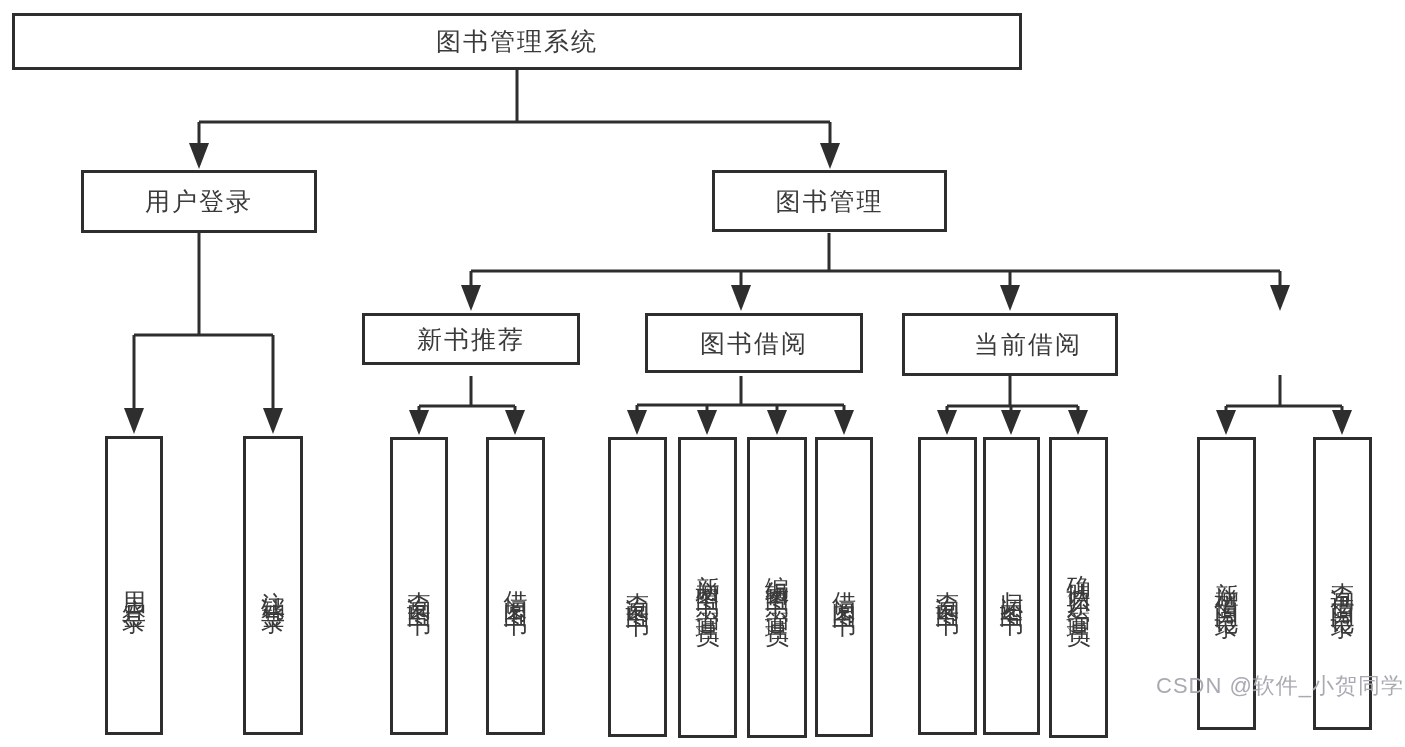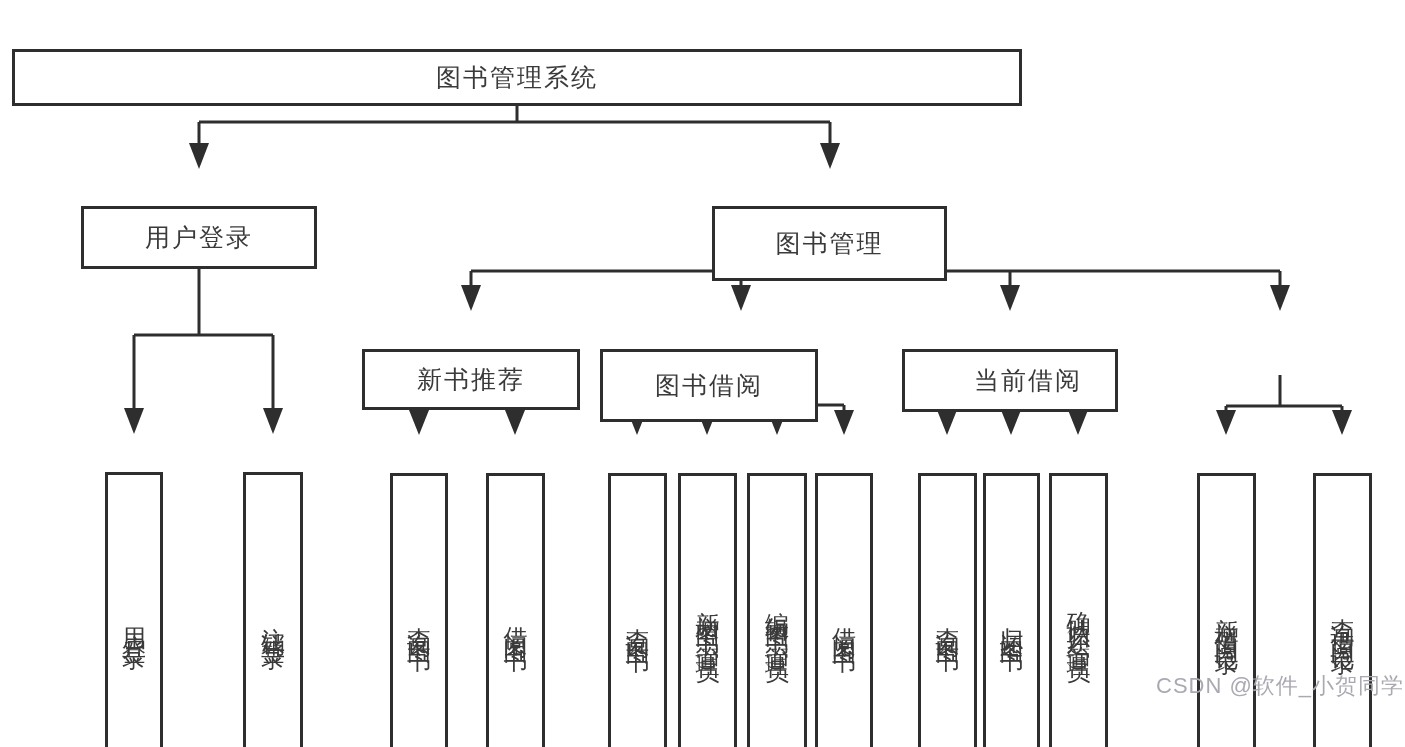--- a/index.html
+++ b/index.html
@@ -23,21 +23,20 @@
   .node {
     position: absolute;
     box-sizing: border-box;
     background: var(--background);
     border: 3px solid var(--line);
     color: var(--text);
     display: flex;
     align-items: center;
     justify-content: center;
     text-align: center;
-    margin-top: 36px;
   }
   .node.h {
     font-size: 25px;
     letter-spacing: 2px;
     white-space: nowrap;
   }
   .node.v {
     writing-mode: vertical-rl;
     text-orientation: mixed;
     font-size: 24px;
@@ -113,24 +112,24 @@
       <path d="M1280,375 V406 M1226,406 H1342"></path>
       <path d="M1226,406 V412 M1342,406 V412"></path>
       <polygon points="1216,410 1236,410 1226,435"></polygon>
       <polygon points="1332,410 1352,410 1342,435"></polygon>
     </g>
   </svg>
 
   <div class="node h" style="left:12px; top:13px; width:1010px; height:57px;">图书管理系统</div>
 
   <div class="node h" style="left:81px; top:170px; width:236px; height:63px;">用户登录</div>
-  <div class="node h" style="left:712px; top:170px; width:235px; height:75px;">图书管理</div>
+  <div class="node h" style="left:712px; top:170px; width:235px; height:62px;">图书管理</div>
 
-  <div class="node h" style="left:362px; top:313px; width:218px; height:61px;">新书推荐</div>
-  <div class="node h" style="left:600px; top:313px; width:218px; height:73px;">图书借阅</div>
+  <div class="node h" style="left:362px; top:313px; width:218px; height:52px;">新书推荐</div>
+  <div class="node h" style="left:645px; top:313px; width:218px; height:60px;">图书借阅</div>
   <div class="node h" style="left:902px; top:313px; width:216px; height:63px;padding-left:36px;">当前借阅</div>
 
   <div class="node v" style="left:105px; top:436px; width:58px; height:299px;">用户登录</div>
   <div class="node v" style="left:243px; top:436px; width:60px; height:299px;">注销登录</div>
 
   <div class="node v" style="left:390px; top:437px; width:58px; height:298px;">查询图书</div>
   <div class="node v" style="left:486px; top:437px; width:59px; height:298px;">借阅图书</div>
 
   <div class="node v" style="left:608px; top:437px; width:59px; height:300px;">查询图书</div>
   <div class="node v" style="left:678px; top:437px; width:59px; height:301px;">新增图书（管理员）</div>

